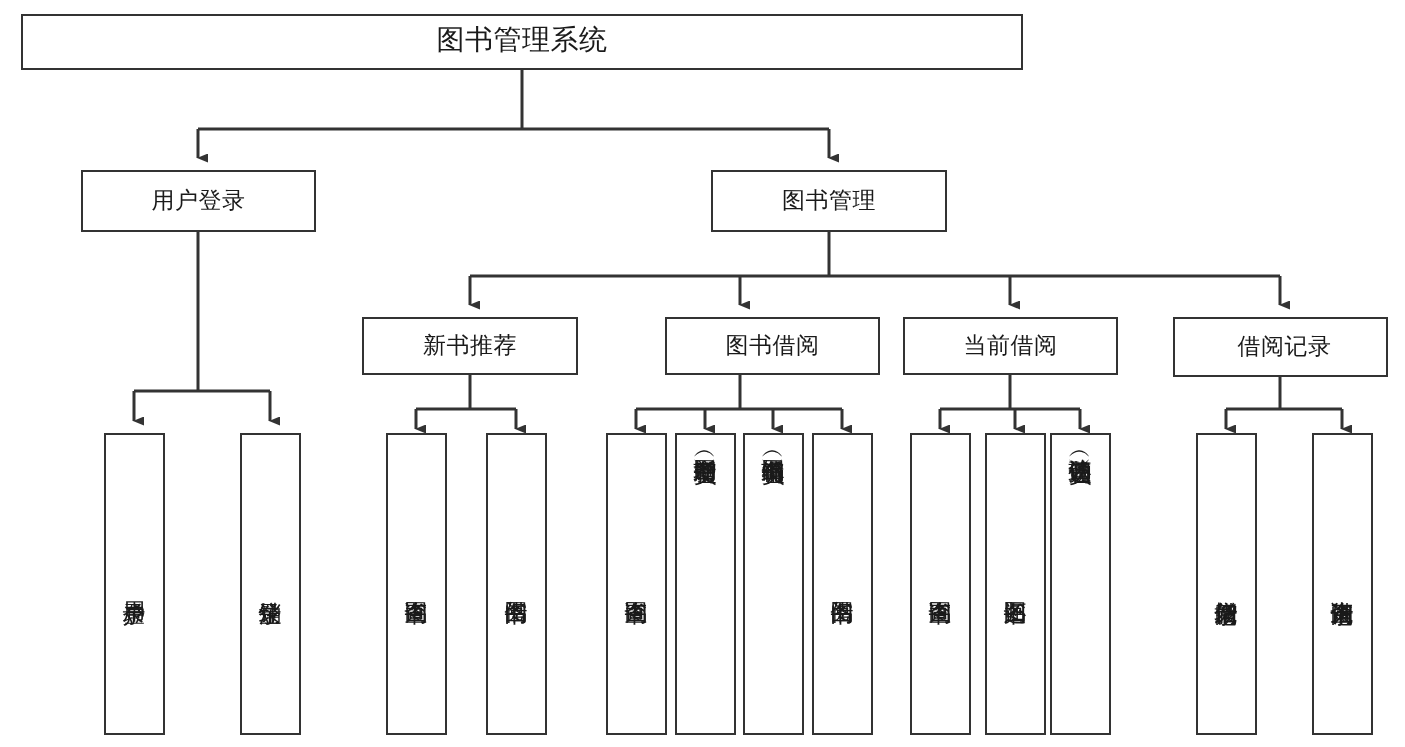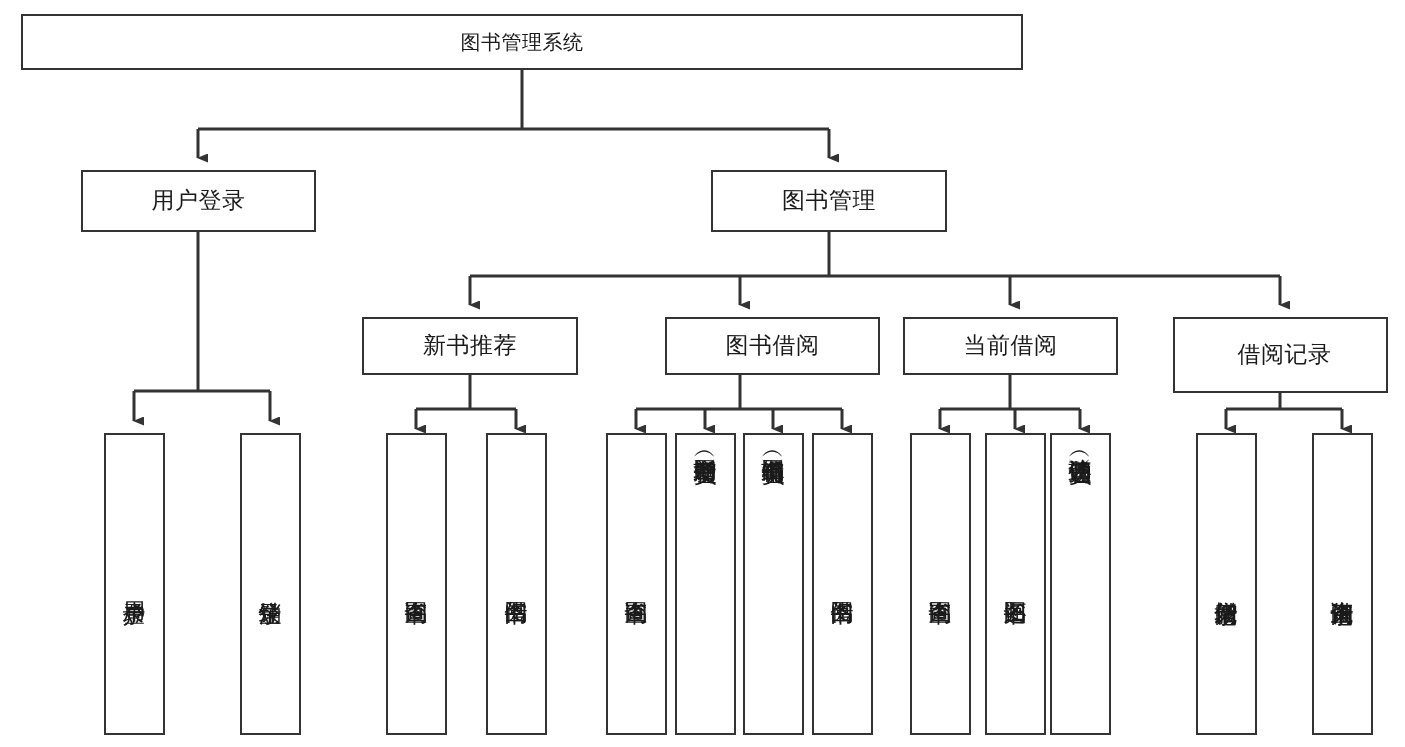--- a/index.html
+++ b/index.html
@@ -36,21 +36,22 @@
     justify-content: center;
     color: #1a1a1a;
     letter-spacing: 0.5px;
   }
   .node-h {
     font-size: 23px;
     line-height: 1.1;
     text-align: center;
   }
   .node-root {
-    font-size: 20px;
+    font-size: 28px;
+    font-family: Liberation Mono, monospace;
   }
   .node-v {
     writing-mode: vertical-rl;
     text-orientation: upright;
     font-size: 23px;
     line-height: 1.22;
     padding: 6px 0;
     align-items: center;
     justify-content: center;
     white-space: nowrap;
@@ -125,21 +126,21 @@
   </svg>
 
   <div class="node node-h node-root" style="left: 21px; top: 14px; width: 1002px; height: 56px; border-color: rgb(51, 51, 51); background: rgb(255, 255, 255); color: rgb(26, 26, 26);">图书管理系统</div>
 
   <div class="node node-h" style="left: 81px; top: 170px; width: 235px; height: 62px; border-color: rgb(51, 51, 51); background: rgb(255, 255, 255); color: rgb(26, 26, 26);">用户登录</div>
   <div class="node node-h" style="left: 362px; top: 317px; width: 216px; height: 58px; border-color: rgb(51, 51, 51); background: rgb(255, 255, 255); color: rgb(26, 26, 26);">新书推荐</div>
 
   <div class="node node-h" style="left: 711px; top: 170px; width: 236px; height: 62px; border-color: rgb(51, 51, 51); background: rgb(255, 255, 255); color: rgb(26, 26, 26);">图书管理</div>
   <div class="node node-h" style="left: 633px; top: 317px; width: 215px; height: 58px; border-color: rgb(51, 51, 51); background: rgb(255, 255, 255); color: rgb(26, 26, 26); margin-left: 32px;">图书借阅</div>
   <div class="node node-h" style="left: 903px; top: 317px; width: 215px; height: 58px; border-color: rgb(51, 51, 51); background: rgb(255, 255, 255); color: rgb(26, 26, 26);">当前借阅</div>
-  <div class="node node-h" style="left: 1173px; top: 317px; width: 215px; height: 76px; border-color: rgb(51, 51, 51); background: rgb(255, 255, 255); color: rgb(26, 26, 26); padding-left: 8px;">借阅记录</div>
+  <div class="node node-h" style="left: 1173px; top: 317px; width: 215px; height: 60px; border-color: rgb(51, 51, 51); background: rgb(255, 255, 255); color: rgb(26, 26, 26); padding-left: 8px;">借阅记录</div>
 
   <div class="node node-v" style="left: 104px; top: 433px; width: 61px; height: 302px; border-color: rgb(51, 51, 51); background: rgb(255, 255, 255); color: rgb(26, 26, 26);">用户登录</div>
   <div class="node node-v" style="left: 240px; top: 433px; width: 61px; height: 302px; border-color: rgb(51, 51, 51); background: rgb(255, 255, 255); color: rgb(26, 26, 26);">注销登录</div>
   <div class="node node-v" style="left: 386px; top: 433px; width: 61px; height: 302px; border-color: rgb(51, 51, 51); background: rgb(255, 255, 255); color: rgb(26, 26, 26);">查询图书</div>
   <div class="node node-v" style="left: 486px; top: 433px; width: 61px; height: 302px; border-color: rgb(51, 51, 51); background: rgb(255, 255, 255); color: rgb(26, 26, 26);">借阅图书</div>
   <div class="node node-v" style="left: 606px; top: 433px; width: 61px; height: 302px; border-color: rgb(51, 51, 51); background: rgb(255, 255, 255); color: rgb(26, 26, 26);">查询图书</div>
   <div class="node node-v top-aligned" style="left: 675px; top: 433px; width: 61px; height: 302px; border-color: rgb(51, 51, 51); background: rgb(255, 255, 255); color: rgb(26, 26, 26);">新增图书（管理员）</div>
   <div class="node node-v top-aligned" style="left: 743px; top: 433px; width: 61px; height: 302px; border-color: rgb(51, 51, 51); background: rgb(255, 255, 255); color: rgb(26, 26, 26);">编辑图书（管理员）</div>
   <div class="node node-v" style="left: 812px; top: 433px; width: 61px; height: 302px; border-color: rgb(51, 51, 51); background: rgb(255, 255, 255); color: rgb(26, 26, 26);">借阅图书</div>
   <div class="node node-v" style="left: 910px; top: 433px; width: 61px; height: 302px; border-color: rgb(51, 51, 51); background: rgb(255, 255, 255); color: rgb(26, 26, 26);">查询图书</div>

